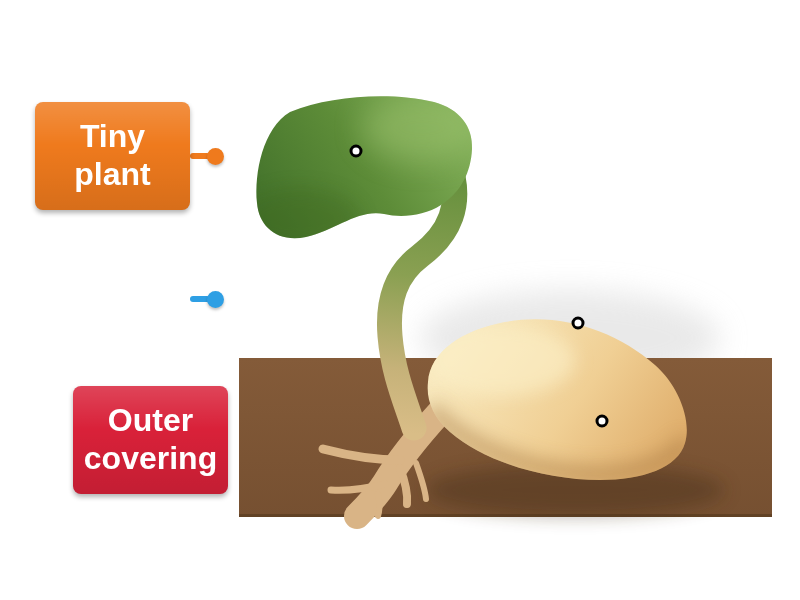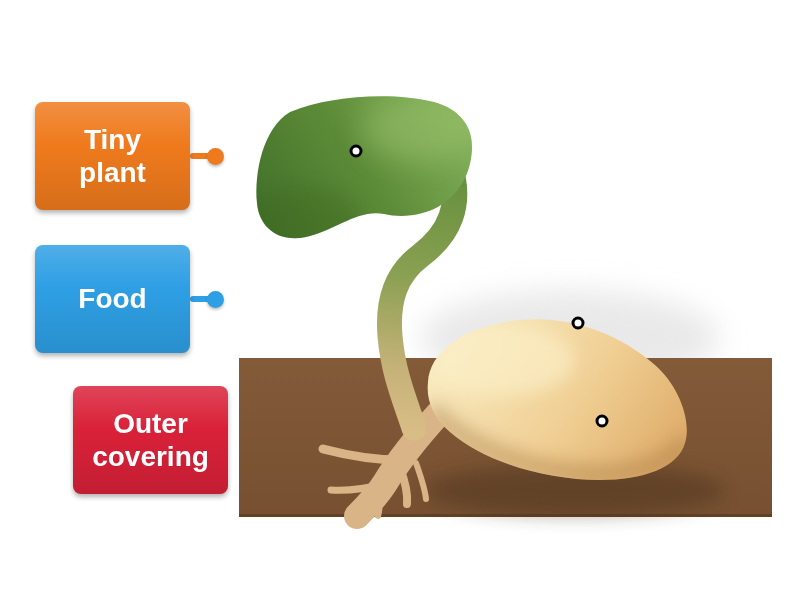--- a/index.html
+++ b/index.html
@@ -20,21 +20,21 @@
     position: absolute;
     left: 35px;
     width: 155px;
     height: 108px;
     border-radius: 8px;
     display: flex;
     align-items: center;
     justify-content: center;
     text-align: center;
     color: #ffffff;
-    font-size: 28px;
+    font-size: 32px;
     font-weight: bold;
     line-height: 1.18;
     white-space: pre-line;
     box-shadow: 0 3px 5px rgba(0,0,0,0.30);
     background-image: linear-gradient(180deg, rgba(255,255,255,0.16) 0%, rgba(255,255,255,0) 40%, rgba(0,0,0,0.10) 100%);
     cursor: pointer;
     user-select: none;
   }
   .label-box-0 { top: 102px; }
   .label-box-1 { top: 245px; }
@@ -150,21 +150,20 @@
   <div class="connector-stem stem-0" style="background: rgb(239, 122, 29);"></div>
   <div class="connector-stem stem-1" style="background: rgb(46, 159, 228);"></div>
   <div class="connector-stem stem-2" style="background: rgb(217, 33, 57);"></div>
 
   <div class="connector-dot dot-0" style="background: rgb(239, 122, 29);"></div>
   <div class="connector-dot dot-1" style="background: rgb(46, 159, 228);"></div>
   <div class="connector-dot dot-2" style="background: rgb(217, 33, 57);"></div>
 
   <div class="label-box label-box-0" style="background-color: rgb(239, 122, 29);">Tiny
 plant</div>
-  <div class="label-box label-box-1" style="background-color: rgb(46, 159, 228);">Food</div>
   <div class="label-box label-box-2" style="background-color: rgb(217, 33, 57); margin-left: 38px;">Outer
 covering</div>
 
   <div class="marker" style="left: 356px; top: 151px;"></div>
   <div class="marker" style="left: 578px; top: 323px;"></div>
   <div class="marker" style="left: 602px; top: 421px;"></div>
 
 </div>
 
 </body></html>

